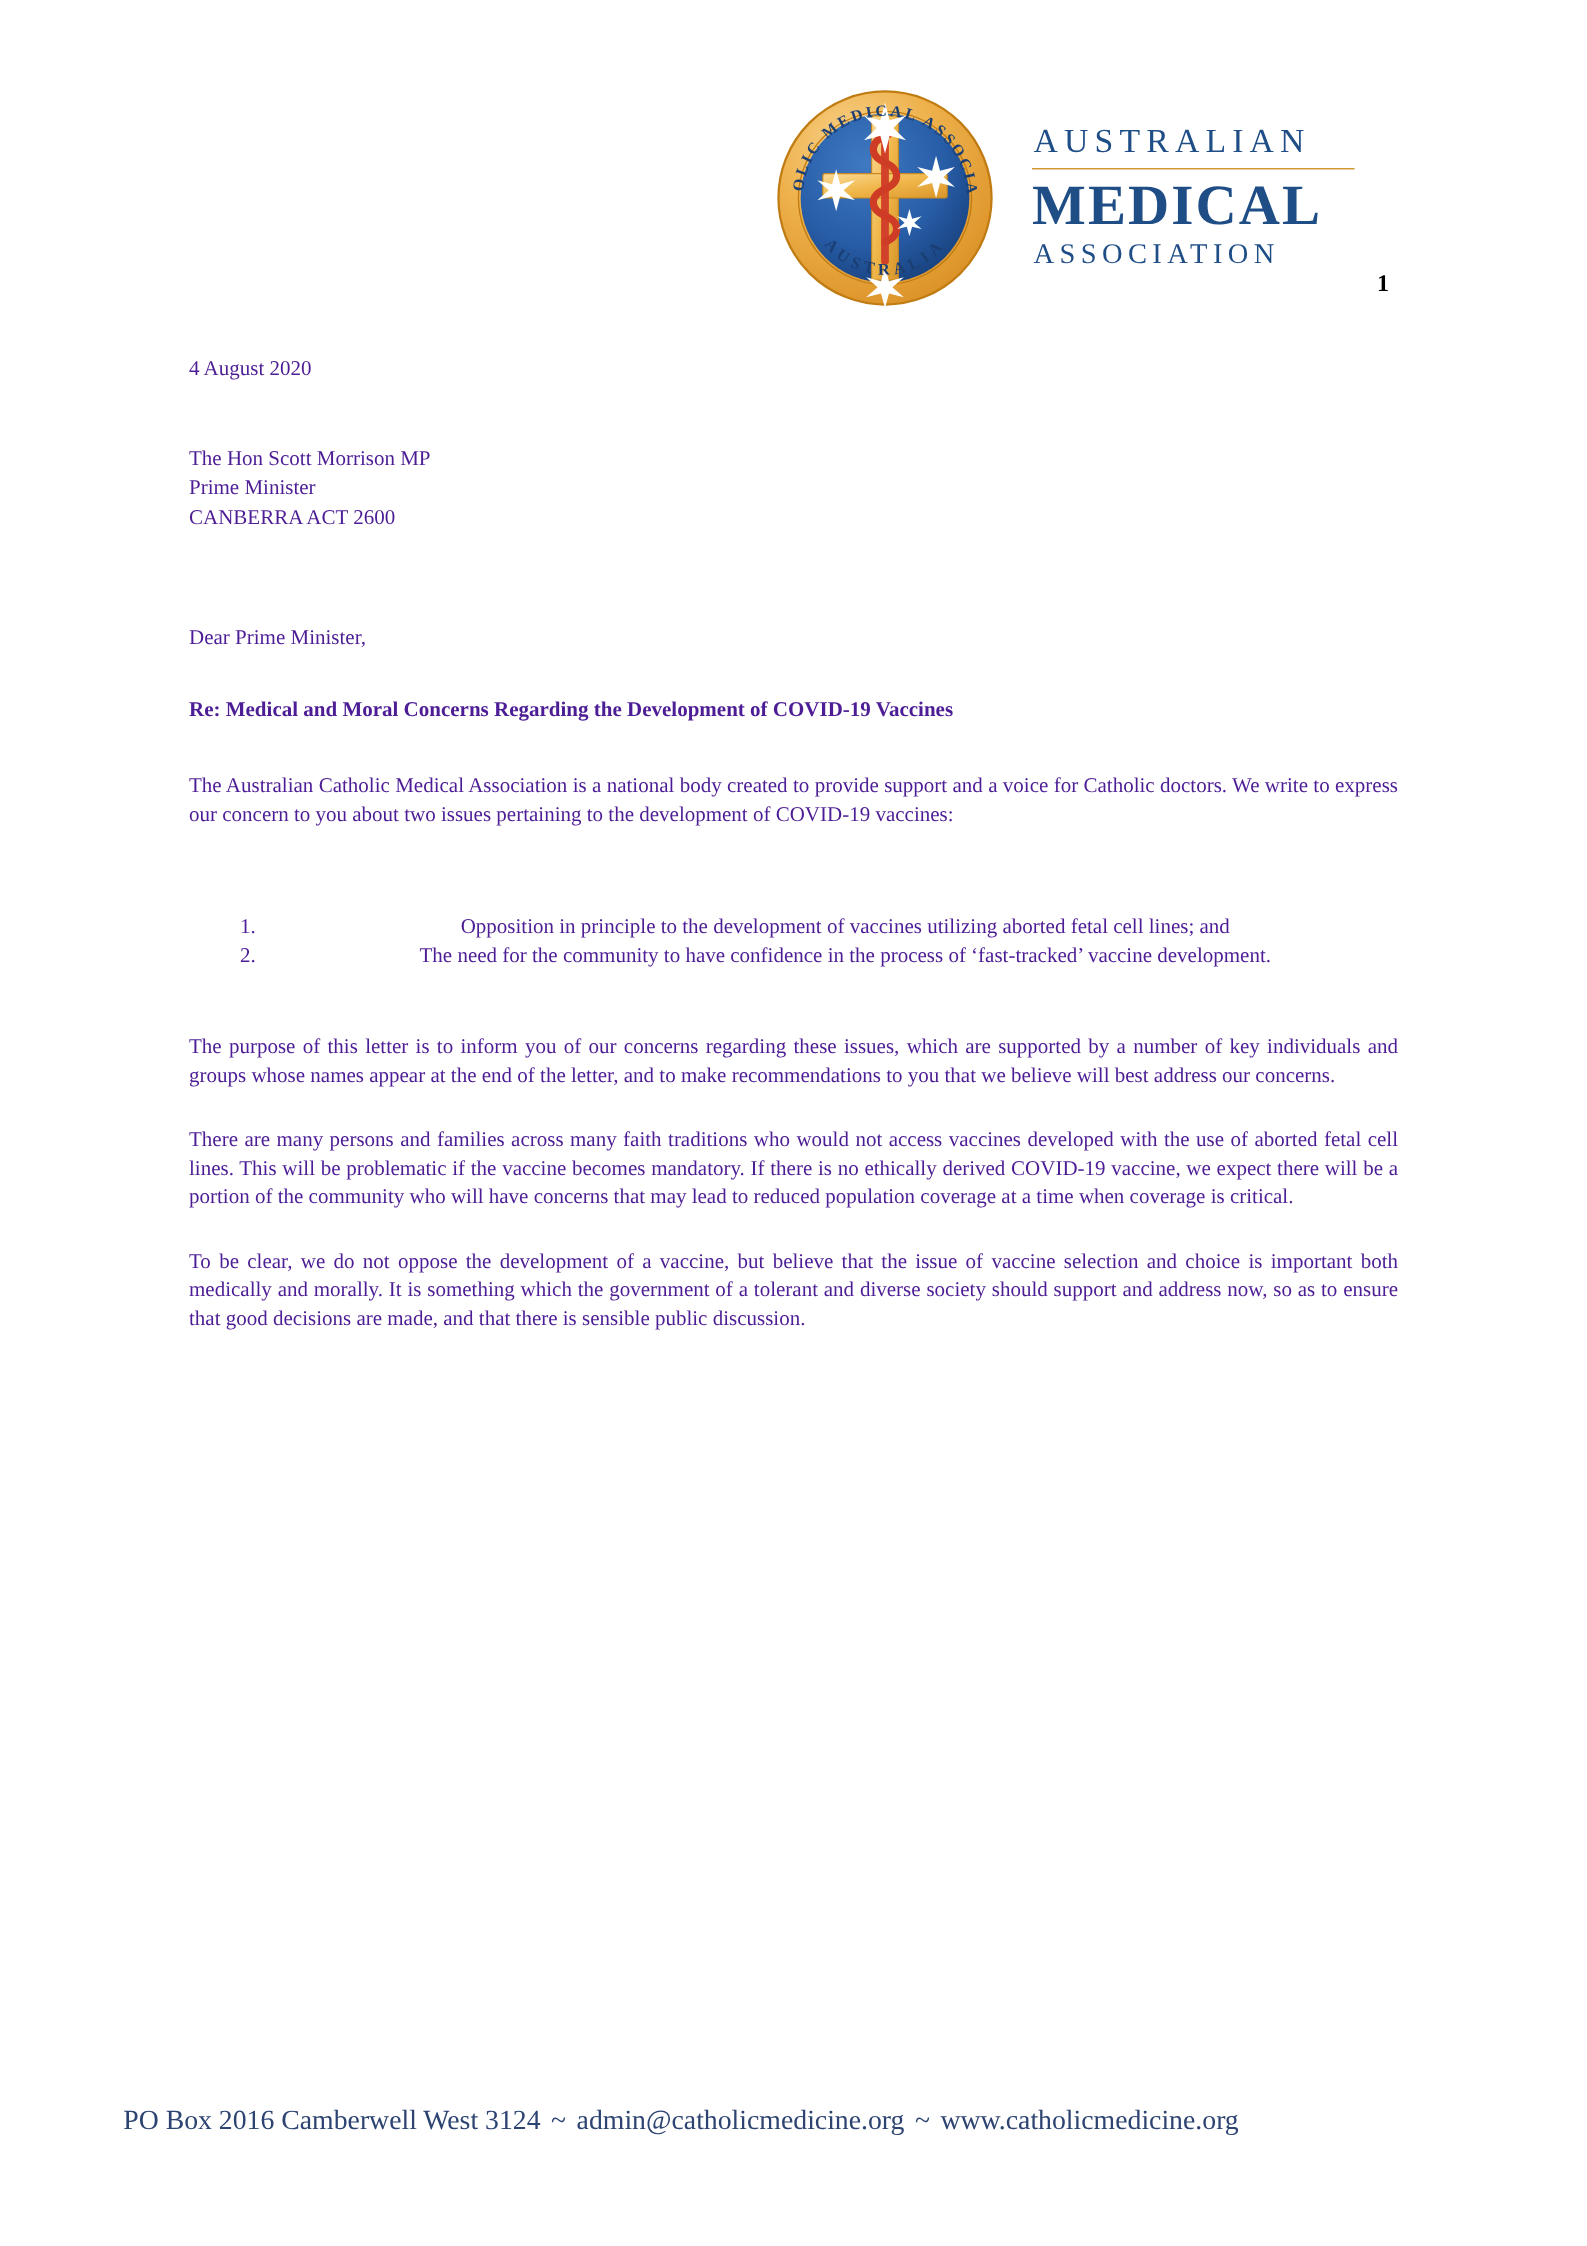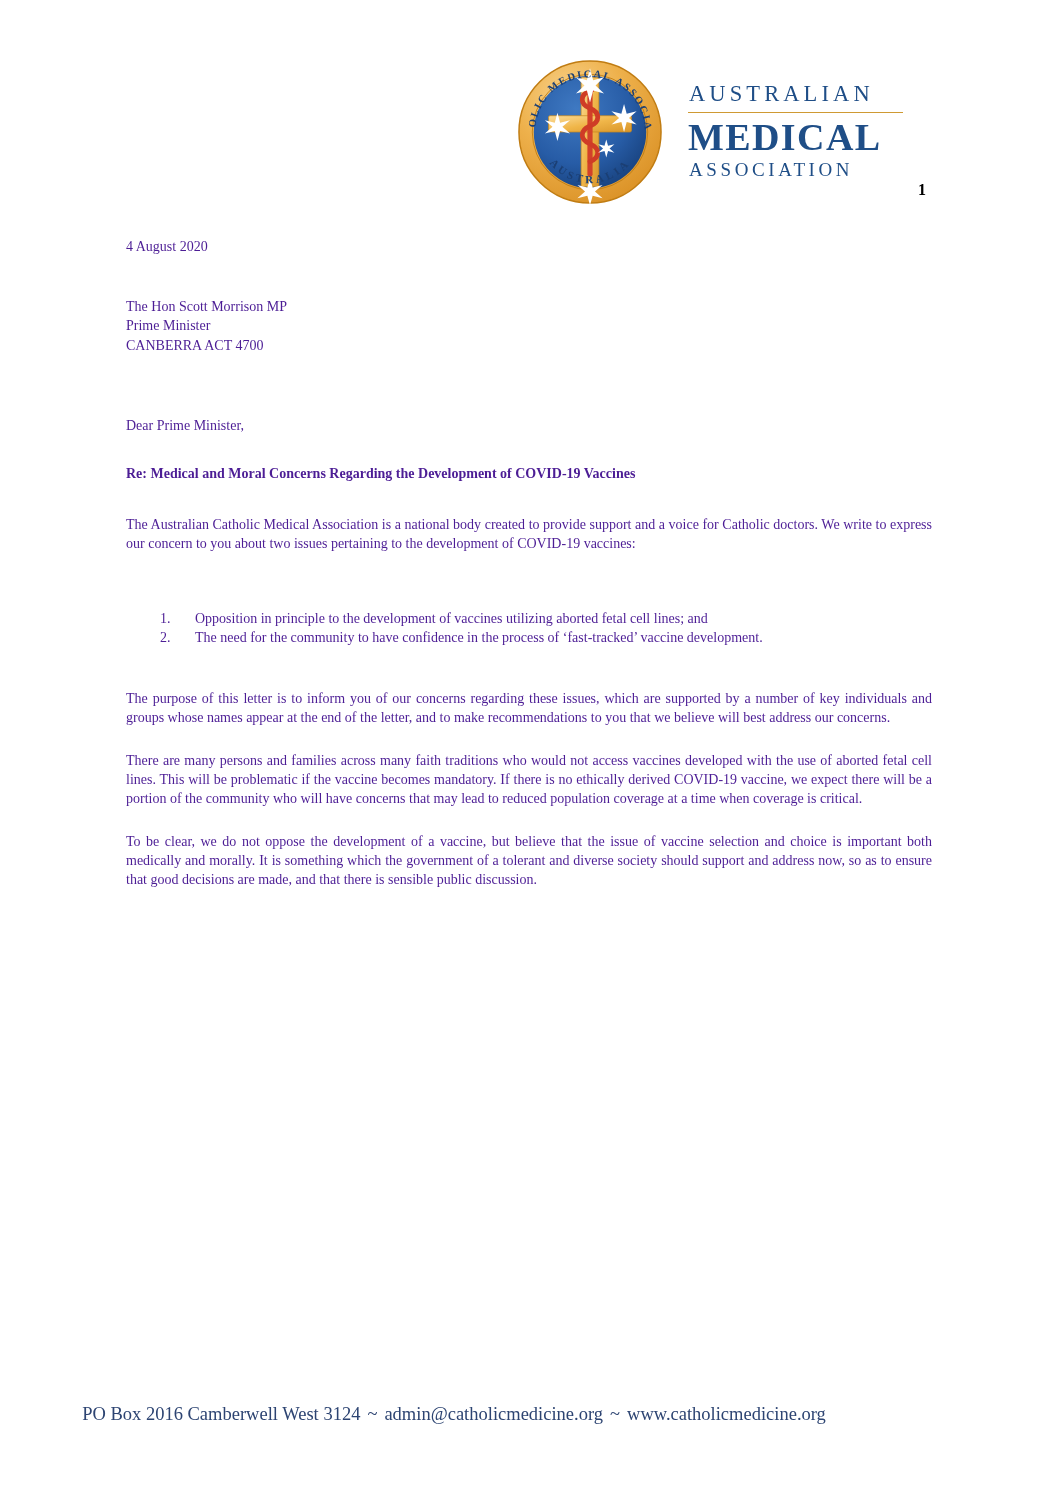--- a/index.html
+++ b/index.html
@@ -136,21 +136,21 @@
     padding: 0 0 0 34px;
     list-style: none;
     counter-reset: concern;
   }
   .concerns-list li {
     counter-increment: concern;
     position: relative;
     padding-left: 35px;
     margin-bottom: 0;
     line-height: 1.36;
-    text-align: left;
+    text-align: center;
   }
   .concerns-list li::before {
     content: counter(concern) ".";
     position: absolute;
     left: 0;
     top: 0;
   }
   .list-gap-top { height: 26px; }
   .list-gap-bottom { height: 42px; }
 
@@ -249,21 +249,21 @@
   <div class="page-number">1</div>
 </div>
 
 <div class="letter-body">
 
   <p class="date-line">4 August 2020</p>
 
   <div class="address-block">
     <p class="addr-line">The Hon Scott Morrison MP</p>
     <p class="addr-line">Prime Minister</p>
-    <p class="addr-line">CANBERRA ACT 4700</p>
+    <p class="addr-line">CANBERRA ACT 2600</p>
   </div>
 
   <p class="salutation">Dear Prime Minister,</p>
 
   <p class="subject-line">Re:  Medical and Moral Concerns Regarding the Development of COVID-19 Vaccines</p>
 
   <p class="para p-intro">The Australian Catholic Medical Association is a national body created to provide support and a voice for Catholic doctors. We write to express our concern to you about two issues pertaining to the development of COVID-19 vaccines:</p>
 
   <div class="list-gap-top"></div>
 

